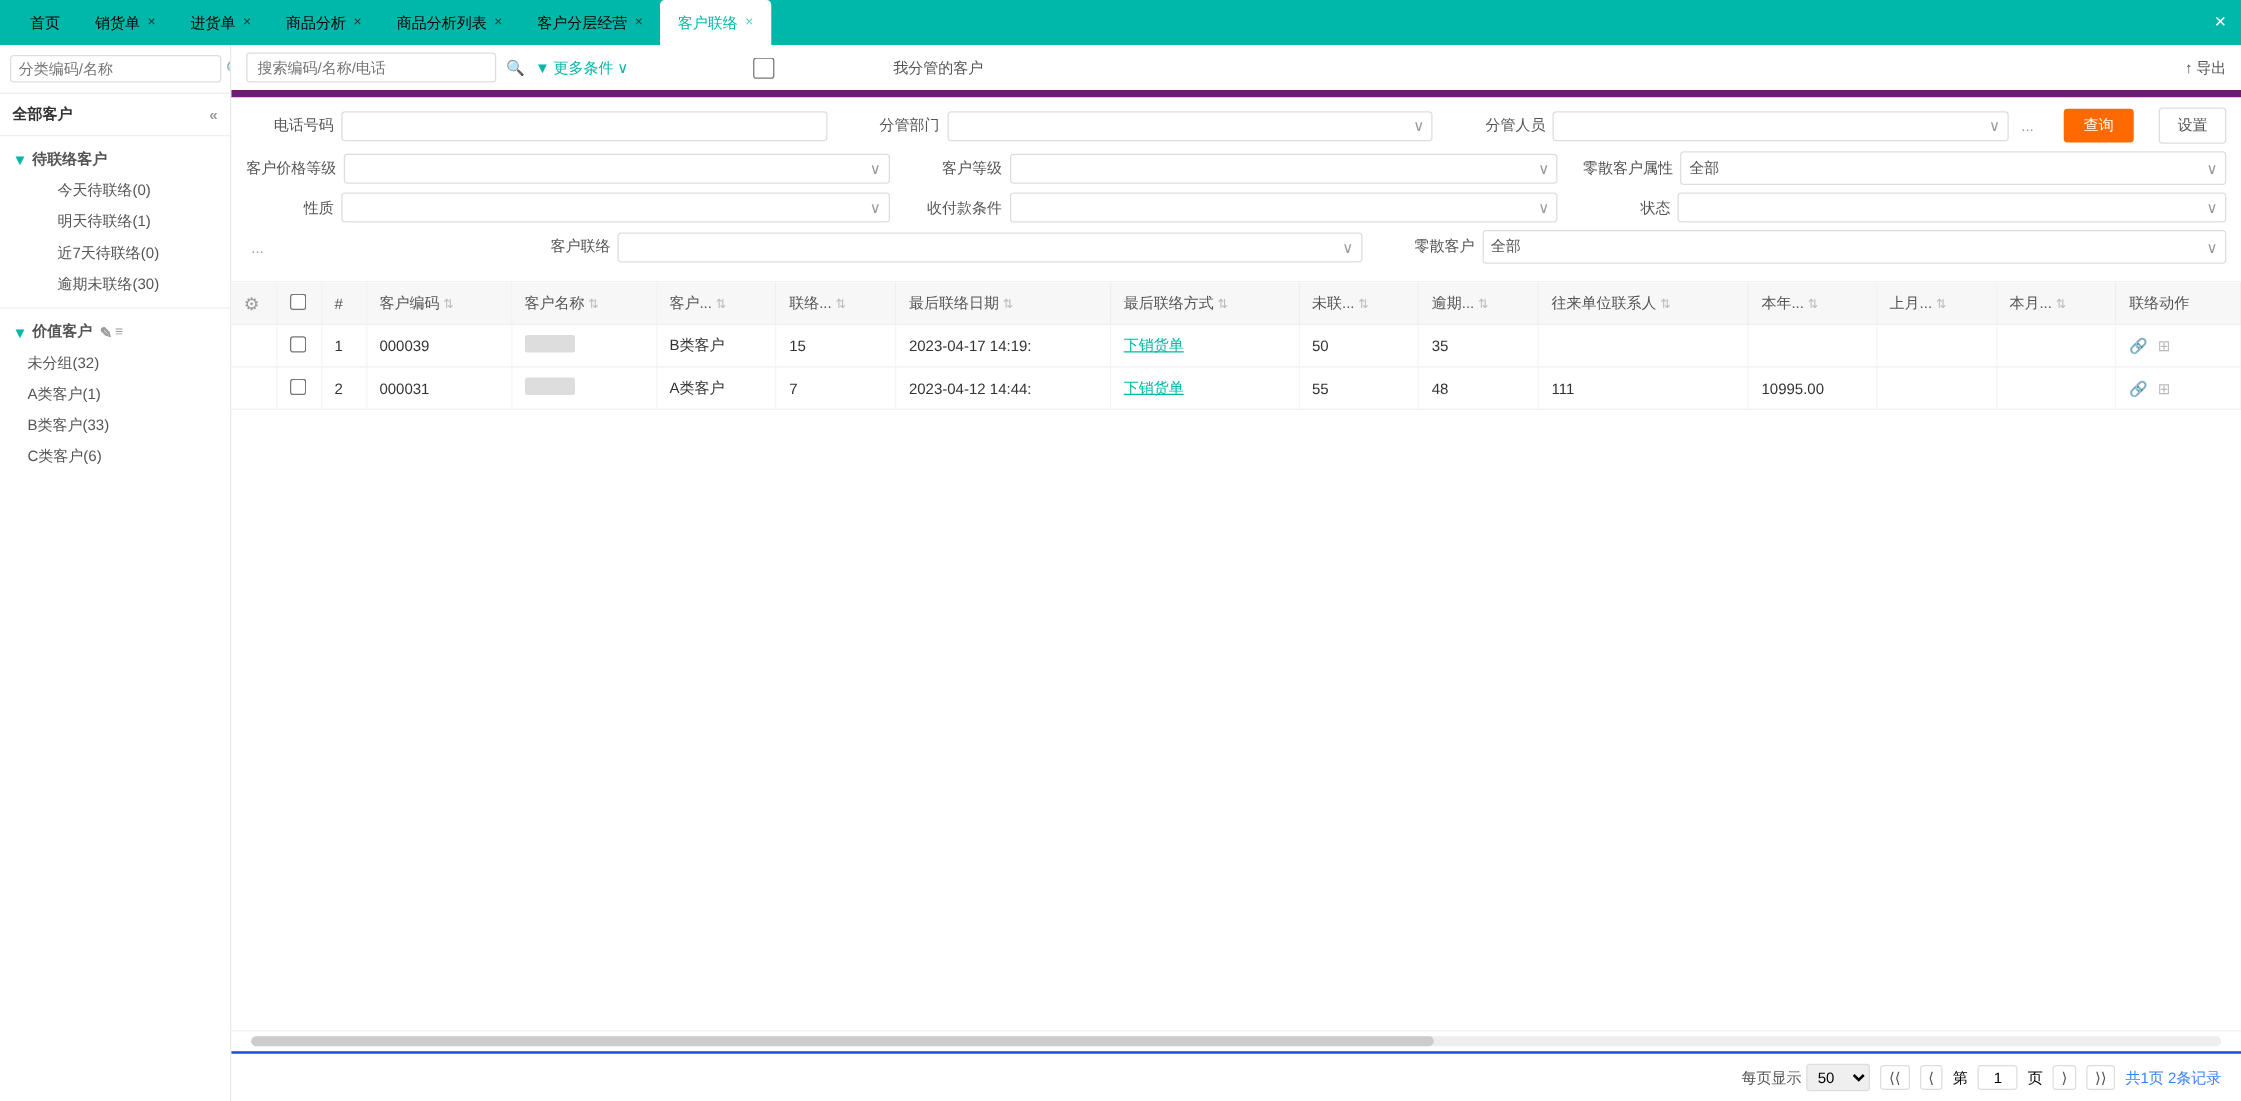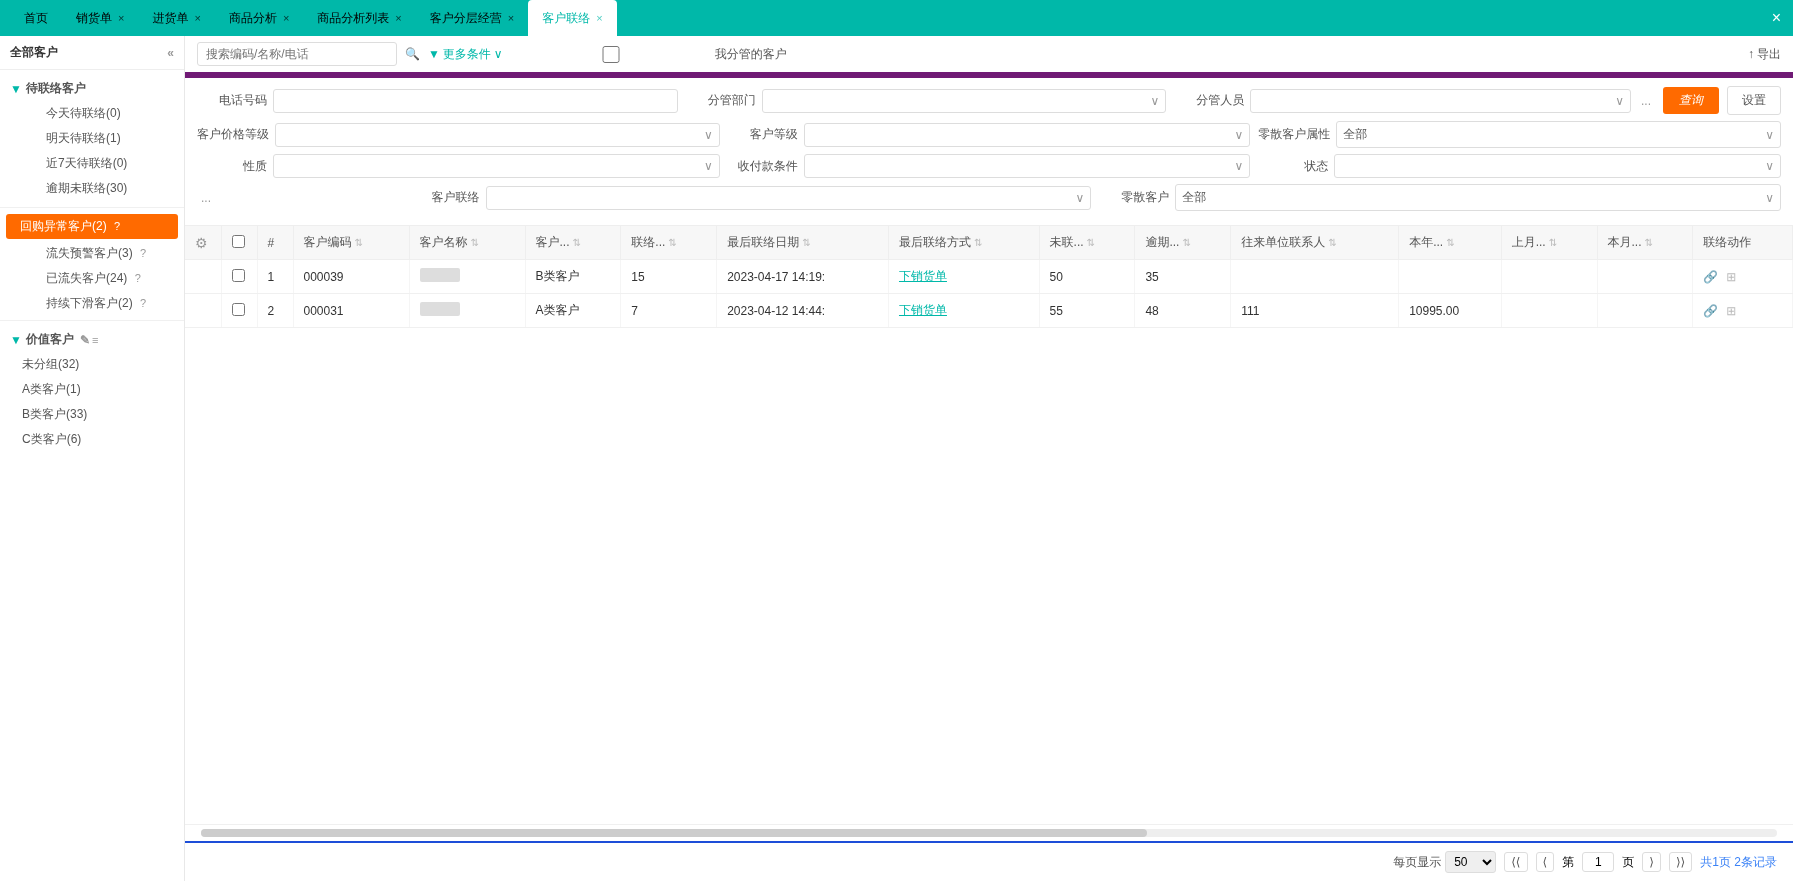--- a/index.html
+++ b/index.html
@@ -96,40 +96,40 @@
     .filter-bar .export-btn {
       margin-left: auto; color: #555; cursor: pointer; display: flex; align-items: center; gap: 3px;
     }
 
     
     .advanced-filters {
       background: #fff; padding: 8px 12px;
       border-bottom: 1px solid #eee;
     }
     .filter-row {
-      display: flex; align-items: center; gap: 8px; margin-bottom: 6px;
+      display: flex; align-items: center; gap: 20px; margin-bottom: 6px;
     }
     .filter-cell {
       display: flex; align-items: center; gap: 6px; flex: 1;
     }
     .filter-cell label { color: #555; white-space: nowrap; min-width: 70px; text-align: right; }
     .filter-select {
       flex: 1; border: 1px solid #ddd; border-radius: 3px; padding: 4px 6px;
       font-size: 12px; display: flex; align-items: center; justify-content: space-between;
       cursor: pointer; background: #fff; color: #555;
     }
     .filter-select .arrow-down { color: #999; }
     .filter-input {
       flex: 1; border: 1px solid #ddd; border-radius: 3px; padding: 4px 8px;
       font-size: 12px; outline: none; background: #fff;
     }
     .filter-dots { color: #999; cursor: pointer; margin: 0 4px; }
     .query-btn {
       background: #ff6a00; color: #fff; border: none; border-radius: 3px;
-      padding: 5px 16px; cursor: pointer; font-size: 12px; font-style: italic;
+      padding: 5px 16px; cursor: pointer; font-size: 12px;
     }
     .settings-btn {
       background: #fff; color: #555; border: 1px solid #ddd; border-radius: 3px;
       padding: 5px 14px; cursor: pointer; font-size: 12px;
     }
 
     
     .table-area {
       flex: 1; background: #fff; overflow: auto; margin: 0;
     }
@@ -215,20 +215,24 @@
   <div class="nav-item active">
     <span>客户联络</span>
     <span class="close-x">×</span>
   </div>
   <span class="top-close">×</span>
 </div>
 
 <div class="main-layout">
 
   <div class="sidebar">
+    <div class="sidebar-search">
+      <input type="text" placeholder="分类编码/名称" style="">
+      <span class="search-icon">🔍</span>
+    </div>
 
     <div class="sidebar-all-customers">
       <span>全部客户</span>
       <div class="icons">
         <span>«</span>
       </div>
     </div>
 
     <div class="sidebar-section">
       <div class="sidebar-section-title">
@@ -242,38 +246,20 @@
         <span>明天待联络(1)</span>
       </div>
       <div class="sidebar-item">
         <span>近7天待联络(0)</span>
       </div>
       <div class="sidebar-item">
         <span>逾期未联络(30)</span>
       </div>
     </div>
 
-    <div style="padding: 4px 0; border-bottom: 1px solid #f0f0f0;">
-      <div class="sidebar-item active-orange">
-        <span>回购异常客户(2)</span>
-        <span style="margin-left:4px; color:#fff; font-size:11px;">?</span>
-      </div>
-      <div class="sidebar-item">
-        <span>流失预警客户(3)</span>
-        <span style="margin-left:4px; color:#999; font-size:11px;">?</span>
-      </div>
-      <div class="sidebar-item">
-        <span>已流失客户(24)</span>
-        <span style="margin-left:4px; color:#999; font-size:11px;">?</span>
-      </div>
-      <div class="sidebar-item">
-        <span>持续下滑客户(2)</span>
-        <span style="margin-left:4px; color:#999; font-size:11px;">?</span>
-      </div>
-    </div>
 
     <div class="sidebar-bottom">
       <div class="section-title">
         <span class="arrow">▼</span>
         <span>价值客户</span>
         <span class="edit-icon">✎</span>
         <span style="margin-left:2px; color:#999; font-size:11px;">≡</span>
       </div>
       <div class="sub-item">
         <span>未分组(32)</span>

